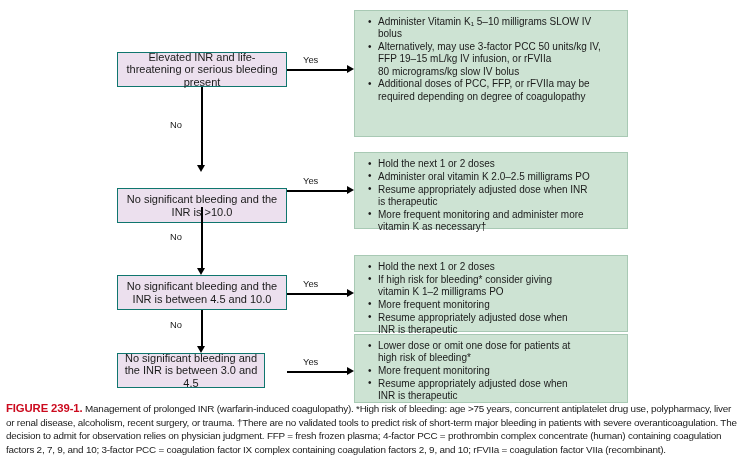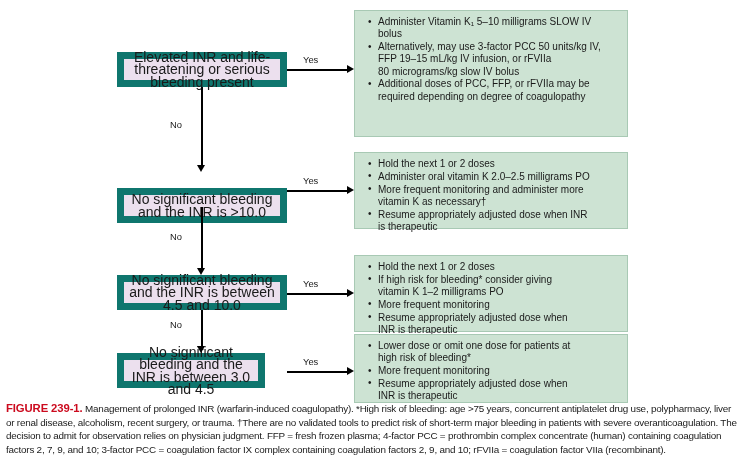--- a/index.html
+++ b/index.html
@@ -27,23 +27,23 @@
     left: 0;
     top: 0;
     width: 743px;
     height: 398px;
   }
 
   .decision-box {
     position: absolute;
     box-sizing: border-box;
     background: #ece0ee;
-    border: 7px solid #0f766e;
-    color: #1a1a1a;
-    font-size: 14px;
+    border: 1px solid #0f766e;
+    color: #1a1a1a;
+    font-size: 11px;
     line-height: 12.2px;
     text-align: center;
     display: flex;
     align-items: center;
     justify-content: center;
     padding: 2px 4px;
   }
   .decision-box .dtext {
     display: block;
     width: 100%;
@@ -195,24 +195,24 @@
 80 micrograms/kg slow IV bolus</li>
         <li>Additional doses of PCC, FFP, or rFVIIa may be
 required depending on degree of coagulopathy</li>
       </ul>
     </div>
 
     <div class="action-box" style="left:354px; top:152px; width:274px; height:77px;">
       <ul>
         <li>Hold the next 1 or 2 doses</li>
         <li>Administer oral vitamin K 2.0–2.5 milligrams PO</li>
+        <li>Resume appropriately adjusted dose when INR
+is therapeutic</li>
         <li>More frequent monitoring and administer more
 vitamin K as necessary†</li>
-        <li>Resume appropriately adjusted dose when INR
-is therapeutic</li>
       </ul>
     </div>
 
     <div class="action-box" style="left:354px; top:255px; width:274px; height:77px;">
       <ul>
         <li>Hold the next 1 or 2 doses</li>
         <li>If high risk for bleeding* consider giving
 vitamin K 1–2 milligrams PO</li>
         <li>More frequent monitoring</li>
         <li>Resume appropriately adjusted dose when

